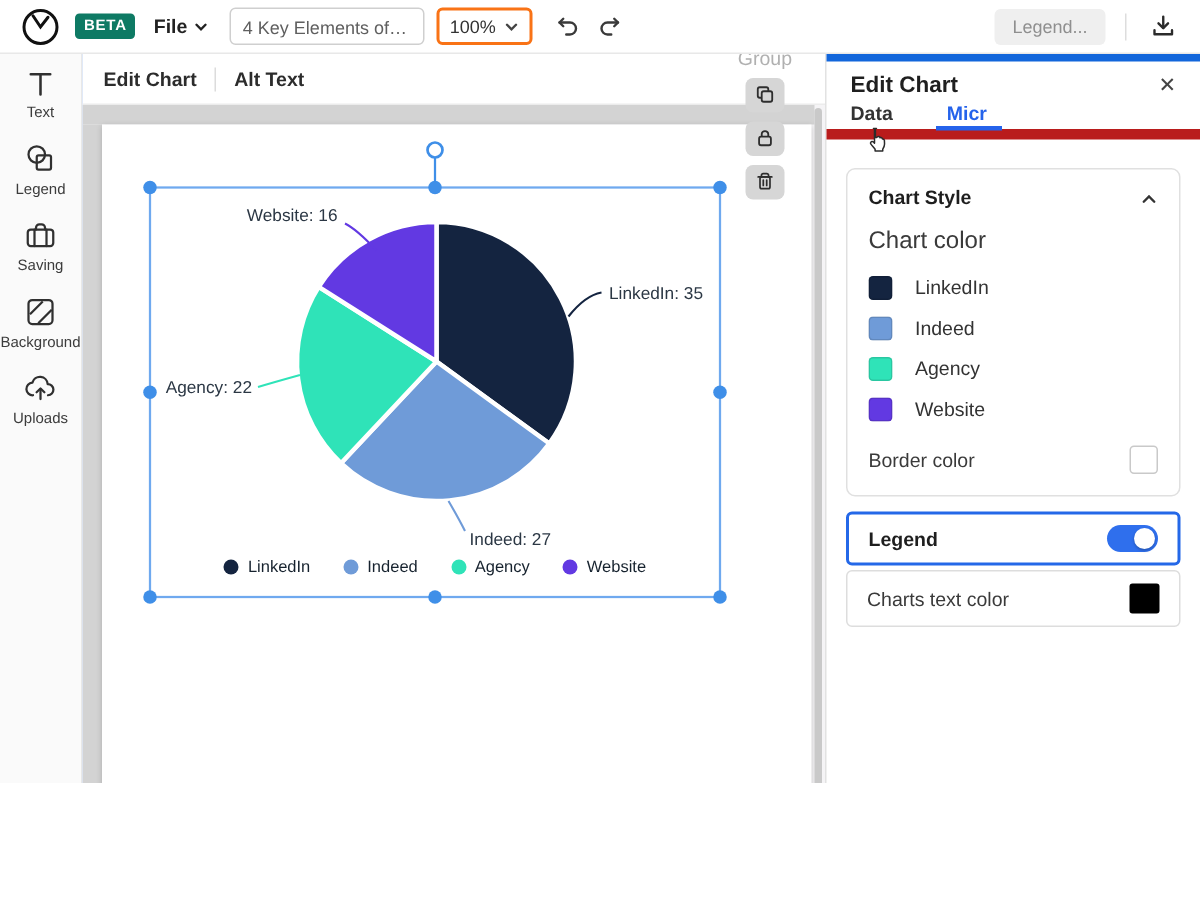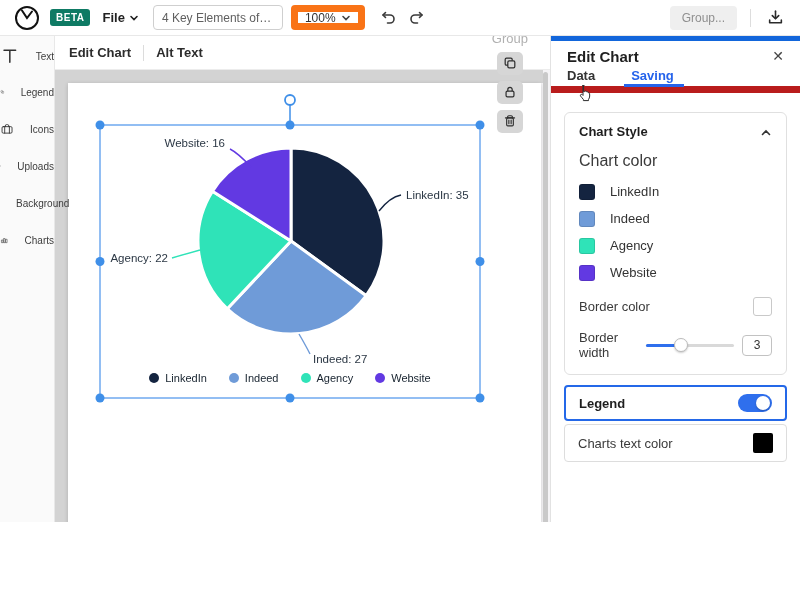--- a/index.html
+++ b/index.html
@@ -10,34 +10,34 @@
   
   .topbar { position:absolute; left:0; top:0; width:800px; height:36px; background:#fff;
             border-bottom:1px solid #e8e8e8; display:flex; align-items:center; padding:0 14px; z-index:5; }
   .logo { width:26px; height:26px; flex:0 0 auto; }
   .beta { margin-left:10px; background:#0e7a64; color:#fff; font-size:10px; font-weight:bold;
           letter-spacing:.5px; padding:3px 6px; border-radius:3px; }
   .filemenu { margin-left:12px; display:flex; align-items:center; gap:4px; font-size:13px; font-weight:600; color:#222; cursor:pointer; }
   .title-input { margin-left:14px; width:130px; height:25px; border:1px solid #cfcfcf; border-radius:4px;
                  font-family:"Liberation Sans",sans-serif; font-size:12px; color:#5f5f5f; padding:0 8px; outline:none;
                  text-overflow:ellipsis; white-space:nowrap; overflow:hidden; }
-  .zoom-select { margin-left:8px; height:25px; min-width:54px; border:7px solid #f97316; border-radius:4px;
+  .zoom-select { margin-left:8px; height:25px; min-width:54px; border:2px solid #f97316; border-radius:4px;
                  display:flex; align-items:center; justify-content:center; gap:5px; font-size:12px; color:#333; padding:0 7px; cursor:pointer; }
   .histbtn { margin-left:14px; width:20px; height:20px; display:flex; align-items:center; justify-content:center; cursor:pointer; color:#3a3a3a; }
   .histbtn + .histbtn { margin-left:8px; }
   .saving-btn { margin-left:auto; background:#efefef; color:#8f8f8f; font-size:12px; padding:5px 12px;
                 border:none; border-radius:4px; font-family:"Liberation Sans",sans-serif; }
   .tb-div { width:1px; height:18px; background:#ddd; margin:0 13px; }
   .dl-btn { width:22px; height:22px; display:flex; align-items:center; justify-content:center; color:#2b2b2b; cursor:pointer; background:none; border:none; }
 
   
   .sidebar { position:absolute; left:0; top:36px; width:55px; height:570px; background:#fafafa;
              border-right:1px solid #e8e8e8; display:flex; flex-direction:column; align-items:center;
              padding-top:9px; gap:13px; z-index:4; }
-  .side-item { display:flex; flex-direction:row; align-items:center; gap:16px; cursor:pointer; width:100%; }
+  .side-item { display:flex; flex-direction:column; align-items:center; gap:3px; cursor:pointer; width:100%; }
   .side-item svg { color:#303030; }
   .side-label { font-size:10px; color:#3c3c3c; }
 
   
   .toolbar { position:absolute; left:55px; top:36px; width:495px; height:34px; background:#fff;
              border-bottom:1px solid #ececec; display:flex; align-items:center; padding:0 14px; z-index:4; }
   .tool-text-btn { font-size:13px; font-weight:600; color:#2c2c2c; background:none; border:none;
                    font-family:"Liberation Sans",sans-serif; cursor:pointer; padding:0; }
   .tool-sep { width:1px; height:16px; background:#dcdcdc; margin:0 12px; }
   .tool-right { margin-left:auto; display:flex; align-items:center; gap:6px;flex-direction:column; }
@@ -148,21 +148,21 @@
         <path d="M5.5 2.5 3 5l2.5 2.5"></path>
           <path d="M3 5h7a4 4 0 0 1 0 8H7.5"></path>
       </svg>
     </span>
     <span class="histbtn">
       <svg width="17" height="15" viewBox="0 0 17 15" fill="none" stroke="currentColor" stroke-width="1.6" stroke-linecap="round" stroke-linejoin="round">
         <path d="M11.5 2.5 14 5l-2.5 2.5"></path>
           <path d="M14 5H7a4 4 0 0 0 0 8h2.5"></path>
       </svg>
     </span>
-    <button class="saving-btn">Group...</button>
+    <button class="saving-btn">Legend...</button>
     <span class="tb-div"></span>
     <button class="dl-btn">
       <svg width="17" height="17" viewBox="0 0 16 16" fill="none" stroke="currentColor" stroke-width="1.5" stroke-linecap="round" stroke-linejoin="round">
         <path d="M8 2v7"></path>
           <path d="M5 6.2 8 9.2 11 6.2"></path>
           <path d="M2.5 10.5V13h11v-2.5"></path>
       </svg>
     </button>
   </header>
 
@@ -179,44 +179,36 @@
           <rect x="9.5" y="9.5" width="9.5" height="9.5" rx="1.2"></rect>
         </svg>
       <span class="side-label">Legend</span>
     </div>
     <div class="side-item">
       <svg width="24" height="24" viewBox="0 0 24 24" fill="none" stroke="currentColor" stroke-width="1.5" stroke-linecap="round" stroke-linejoin="round">
           <rect x="3.5" y="8" width="17" height="11" rx="2"></rect>
           <path d="M9 8V6.8A2.3 2.3 0 0 1 11.3 4.5h1.4A2.3 2.3 0 0 1 15 6.8V8"></path>
           <path d="M8 8v11M16 8v11"></path>
         </svg>
-      <span class="side-label">Icons</span>
+      <span class="side-label">Saving</span>
+    </div>
+    <div class="side-item">
+      <svg width="24" height="24" viewBox="0 0 24 24" fill="none" stroke="currentColor" stroke-width="1.5" stroke-linejoin="round">
+          <rect x="4" y="4" width="16" height="16" rx="2.5"></rect>
+          <path d="M5 13.5 13.5 5M10.5 19.5 19.5 10.5"></path>
+        </svg>
+      <span class="side-label">Background</span>
     </div>
     <div class="side-item">
       <svg width="24" height="24" viewBox="0 0 24 24" fill="none" stroke="currentColor" stroke-width="1.5" stroke-linecap="round" stroke-linejoin="round">
           <path d="M7 16.5a4.2 4.2 0 0 1-.4-8.4 5.2 5.2 0 0 1 10.2 1A3.6 3.6 0 0 1 17 16.5"></path>
           <path d="M12 19v-6.5"></path>
           <path d="M9.4 14.5 12 12l2.6 2.5"></path>
         </svg>
       <span class="side-label">Uploads</span>
-    </div>
-    <div class="side-item">
-      <svg width="24" height="24" viewBox="0 0 24 24" fill="none" stroke="currentColor" stroke-width="1.5" stroke-linejoin="round">
-          <rect x="4" y="4" width="16" height="16" rx="2.5"></rect>
-          <path d="M5 13.5 13.5 5M10.5 19.5 19.5 10.5"></path>
-        </svg>
-      <span class="side-label">Background</span>
-    </div>
-    <div class="side-item">
-      <svg width="24" height="24" viewBox="0 0 24 24" fill="none" stroke="currentColor" stroke-width="1.5" stroke-linejoin="round">
-          <rect x="4" y="12" width="4.5" height="7.5"></rect>
-          <rect x="9.7" y="8" width="4.5" height="11.5"></rect>
-          <rect x="15.4" y="10" width="4.5" height="9.5"></rect>
-        </svg>
-      <span class="side-label">Charts</span>
     </div>
   </nav>
 
   <div class="toolbar">
     <button class="tool-text-btn">Edit Chart</button>
     <span class="tool-sep"></span>
     <button class="tool-text-btn">Alt Text</button>
     <div class="tool-right">
       <button class="icon-btn">
         <svg width="13" height="13" viewBox="0 0 16 16" fill="none" stroke="currentColor" stroke-width="1.8" stroke-linecap="round" stroke-linejoin="round">
@@ -328,21 +320,21 @@
   <aside class="panel">
     <div class="panel-accent"></div>
     <div class="panel-head">
       <span class="panel-title">Edit Chart</span>
       <button class="panel-close">
         <span>✕</span>
       </button>
     </div>
     <div class="panel-tabs">
       <span class="ptab">Data</span>
-      <span class="ptab active">Saving</span>
+      <span class="ptab active">Micr</span>
     </div>
 
     <div class="panel-body">
       <div class="card">
         <div class="card-head">
           <span class="card-title">Chart Style</span>
           <svg width="12" height="12" viewBox="0 0 12 12" fill="none" stroke="currentColor" stroke-width="1.6" stroke-linecap="round">
               <path d="M2.5 7.5 6 4 9.5 7.5"></path>
             </svg>
         </div>
@@ -363,31 +355,20 @@
             <div class="color-row">
               <span class="swatch-16" style="background: rgb(98, 57, 226);"></span>
               <span class="color-name">Website</span>
             </div>
           </div>
 
         <div class="prop-row">
           <span class="prop-label">Border color</span>
           <span class="bc-swatch" style="background: rgb(255, 255, 255);"></span>
         </div>
-        <div class="prop-row">
-          <span class="prop-label">Border width</span>
-          <span class="slider-wrap">
-            <span class="slider">
-              <span class="slider-track"></span>
-              <span class="slider-fill"></span>
-              <span class="slider-knob"></span>
-            </span>
-            <input class="bw-input" value="3" style="">
-          </span>
-        </div>
       </div>
 
       <div class="legend-card">
         <span class="legend-label">Legend</span>
         <span class="toggle on" id="legend-toggle">
             <span class="knob"></span>
           </span>
       </div>
 
       <div class="ltc-card">

